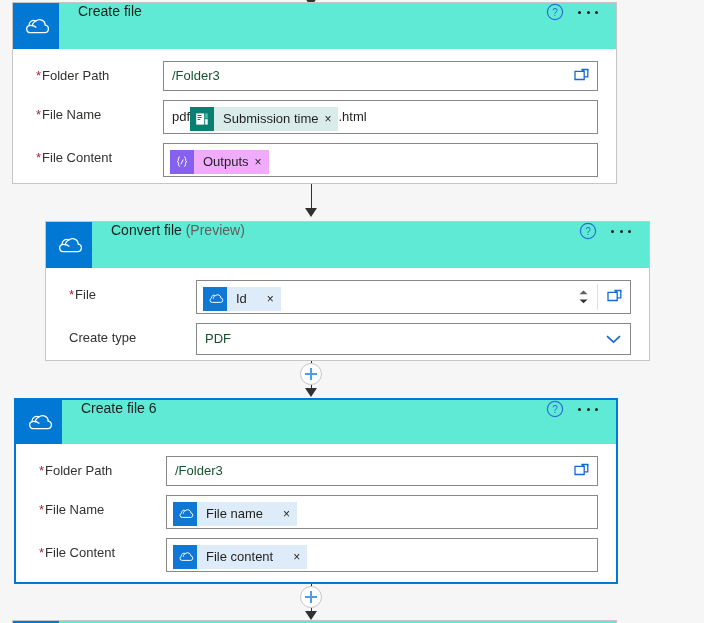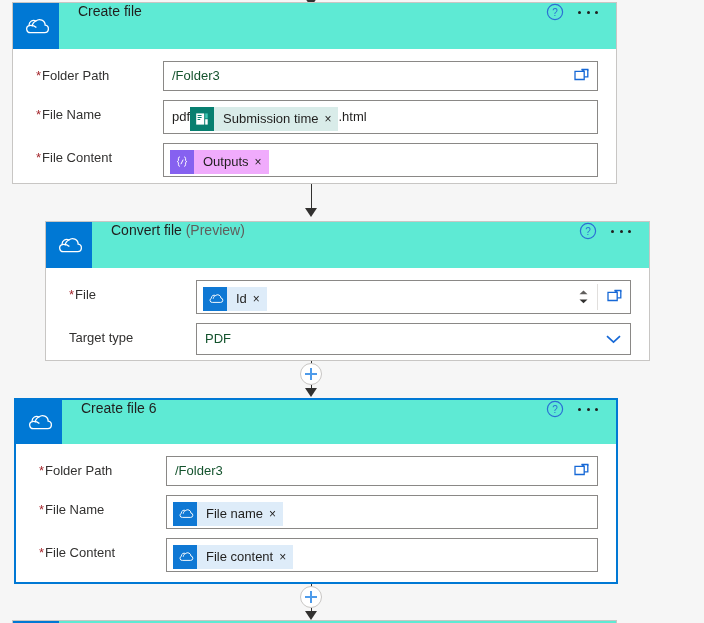--- a/index.html
+++ b/index.html
@@ -168,21 +168,21 @@
   .token-x {
     padding-right: 7px;
     font-size: 12px;
     color: #201f1e;
     line-height: 24px;
     cursor: pointer;
   }
 
   
   .tk-onedrive .token-icon { background: #0f78d4; }
-  .tk-onedrive .token-chip { background: #deecf9; }
+  .tk-onedrive .token-chip { background: #deecf9; gap: 14px; }
   .tk-forms .token-icon { background: #087f70; }
   .tk-forms .token-chip { background: #d9ece9; }
   .tk-expr .token-icon { background: #8661f0; }
   .tk-expr .token-chip { background: #f0abfc; }
 
   
   .input-adorn {
     margin-left: auto;
     display: flex;
     align-items: center;
@@ -405,21 +405,21 @@
                 <path d="M8.6 2.5 11.2 4.3" fill="none" stroke="#1668d6" stroke-width="1.3"></path>
                 <path d="M14.8 2.5v7.3h-3.6" fill="none" stroke="#1668d6" stroke-width="1.3"></path>
               </svg>
             </span>
           </span>
         </div>
       </div>
 
       <div class="field-row">
         <div class="field-label">
-          <span>Target type</span>
+          <span>Create type</span>
         </div>
         <div class="field-input" style="min-height:32px;">
           <span class="text-val">PDF</span>
           <span class="input-adorn">
             <span>
               <svg class="chev" width="19" height="12" viewBox="0 0 19 12" aria-hidden="true">
                 <path d="M3 3.2 9.5 9.2 16 3.2" fill="none" stroke="#1668d6" stroke-width="1.7"></path>
               </svg>
             </span>
           </span>

